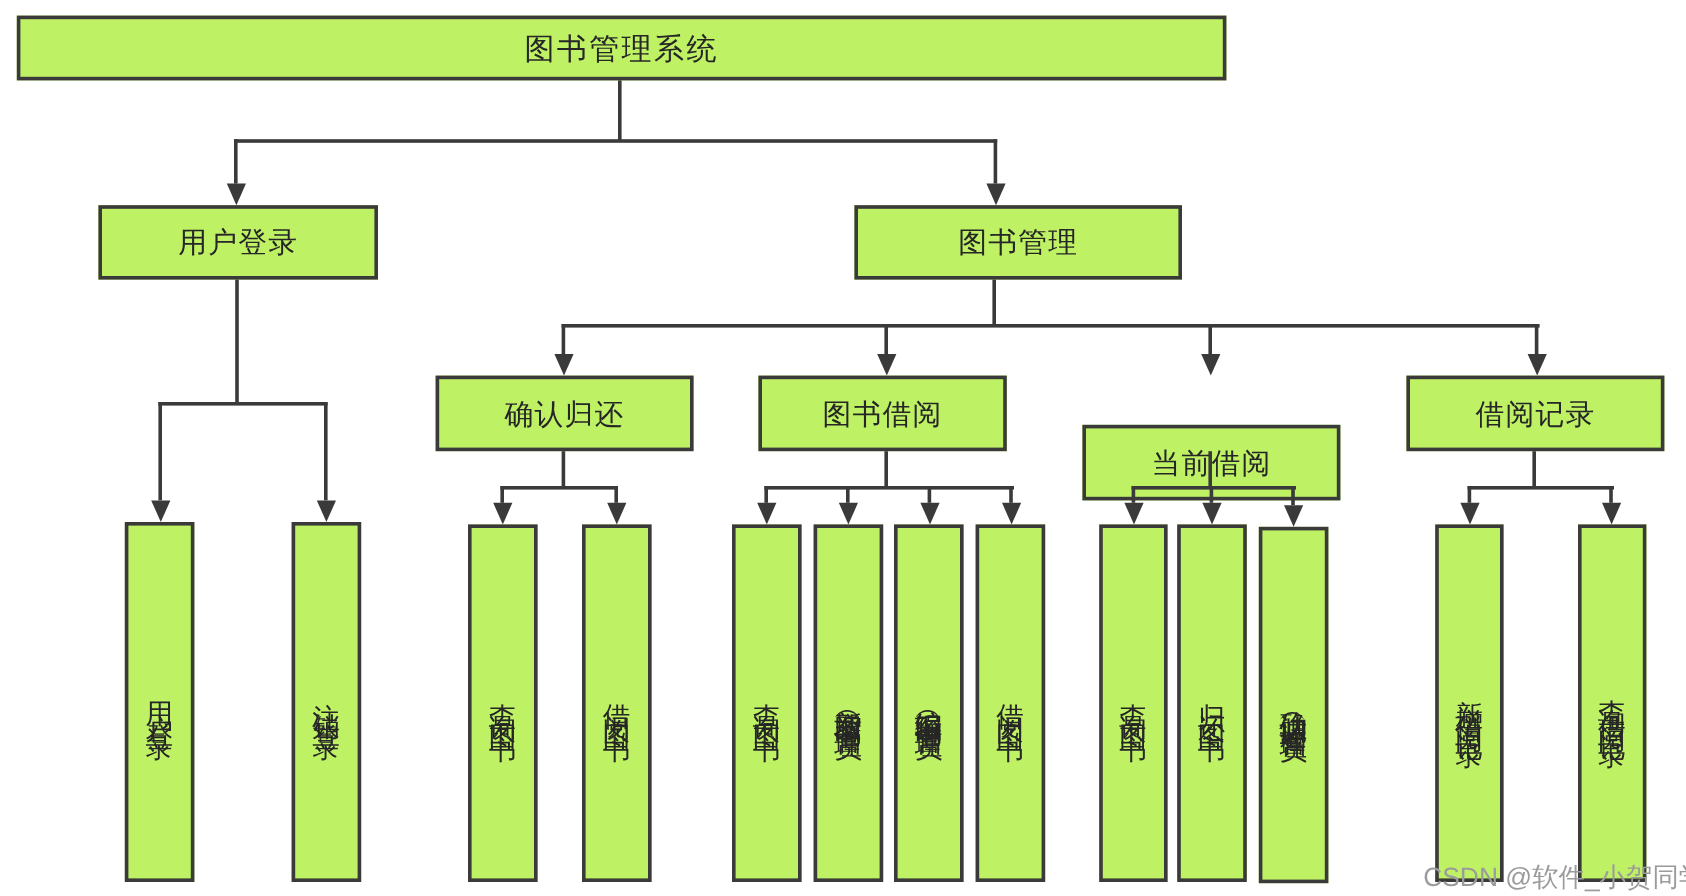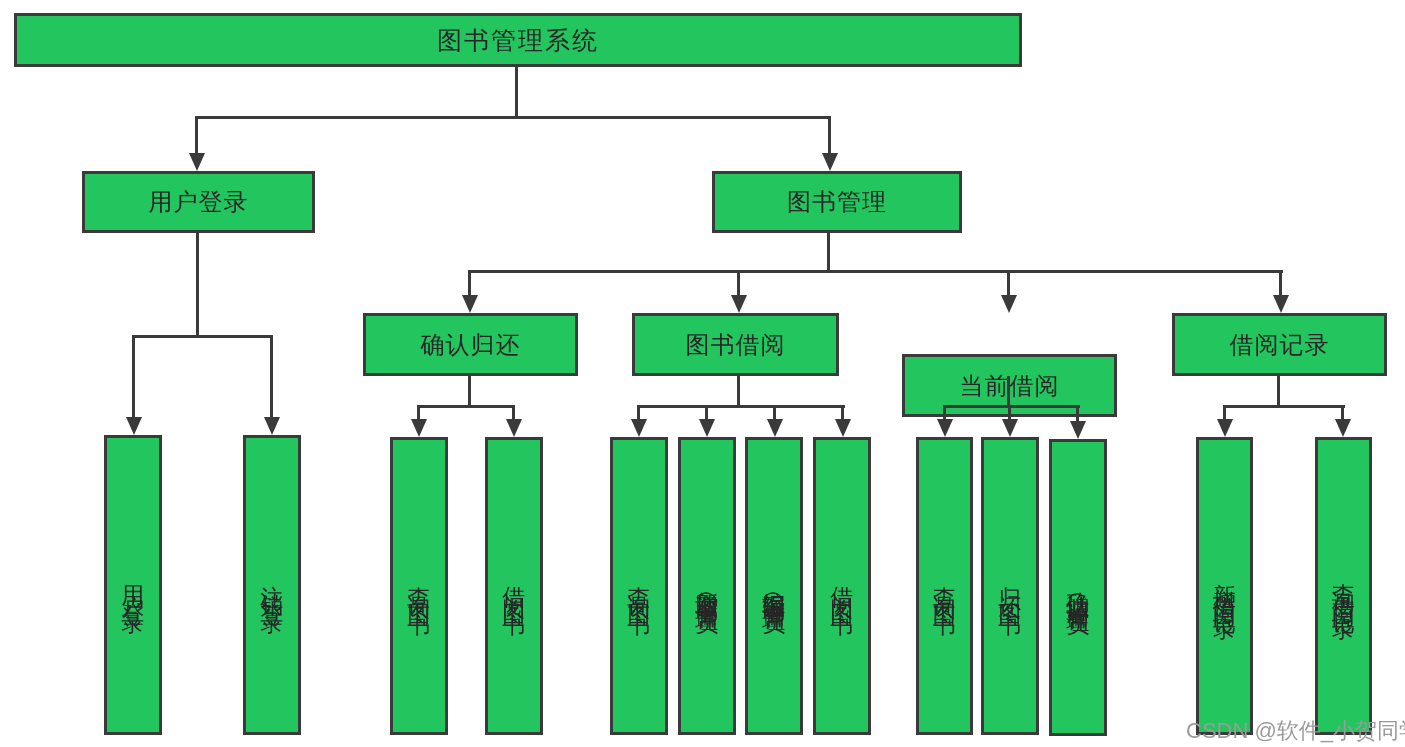--- a/index.html
+++ b/index.html
@@ -5,21 +5,21 @@
   :root { --line:#3a3a3a; --text:#262626; --watermark:#9b9b9b; --bg:#ffffff; }
   html,body { margin:0; padding:0; background:var(--bg); }
   #stage {
     position:relative; width:1405px; height:747px; overflow:hidden;
     background:var(--bg);
     font-family:"Liberation Sans", sans-serif;
     color:var(--text);
   }
   .box {
     position:absolute; box-sizing:border-box;
-    border:3px solid var(--line); background:#22c55e;
+    border:3px solid var(--line); background:#bef264;
     display:flex; align-items:center; justify-content:center;
   }
   .label { font-size:24px; letter-spacing:1px; white-space:nowrap; }
   .root-label { font-size:25px; letter-spacing:2px; }
   .hline { position:absolute; height:3px; background:var(--line); }
   .vline { position:absolute; width:3px;  background:var(--line); }
   .arrow {
     position:absolute; width:0; height:0;
     border-left:8px solid transparent; border-right:8px solid transparent;
     border-top:18px solid var(--line);
@@ -48,21 +48,21 @@
   <div class="vline" style="left:515px; top:67px;  height:51px;"></div>
   <div class="hline" style="left:195px; top:116px; width:636px;"></div>
   <div class="vline" style="left:195px; top:116px; height:37px;"></div>
   <div class="arrow" style="left:189px; top:153px;"></div>
   <div class="vline" style="left:828px; top:116px; height:37px;"></div>
   <div class="arrow" style="left:822px; top:153px;"></div>
 
   <div class="box" style="left:82px; top:171px; width:233px; height:62px;">
     <span class="label">用户登录</span>
   </div>
-  <div class="box" style="left:712px; top:171px; width:250px; height:62px;">
+  <div class="box" style="left:712px; top:171px; width:273px; height:62px;">
     <span class="label">图书管理</span>
   </div>
 
   <div class="vline" style="left:196px; top:233px; height:104px;"></div>
   <div class="hline" style="left:132px; top:335px; width:141px;"></div>
   <div class="vline" style="left:132px; top:335px; height:82px;"></div>
   <div class="arrow" style="left:126px; top:417px;"></div>
   <div class="vline" style="left:270px; top:335px; height:82px;"></div>
   <div class="arrow" style="left:264px; top:417px;"></div>
 

